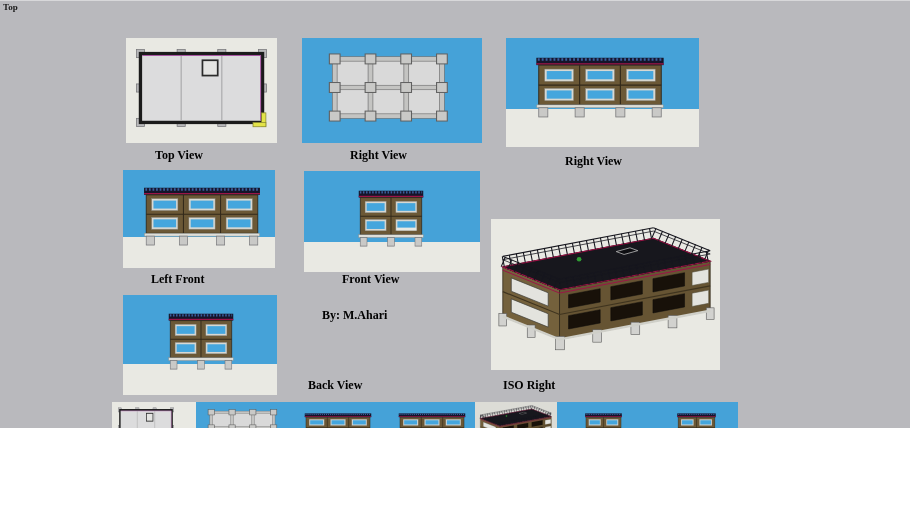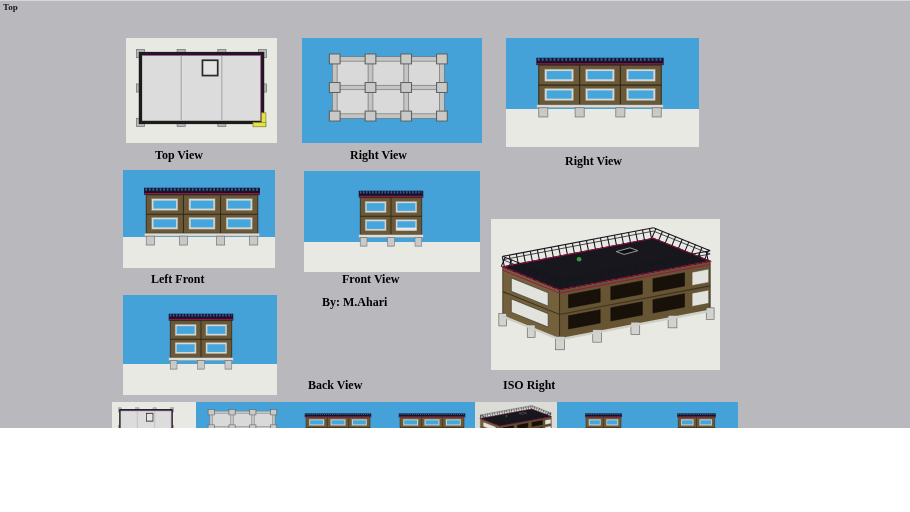--- a/index.html
+++ b/index.html
@@ -11,21 +11,21 @@
   .stage{position:relative;width:910px;height:428px;background:var(--bg);
          overflow:hidden;font-family:Liberation Serif, serif}
   .topline{position:absolute;left:0;top:0;width:100%;height:1px;background:#d8d8da}
   .corner{position:absolute;left:3px;top:2px;font-size:9px;font-weight:700;color:#1a1a1a}
   .panel{position:absolute}
   .panel .ground{position:absolute;left:0;bottom:0;width:100%;background:var(--panel)}
   .panel svg{position:absolute}
   .cap{position:absolute;font-size:12px;font-weight:700;color:var(--ink);white-space:nowrap}
   .titleblock{position:absolute;left:322px;top:296px;width:148px;
               font-size:12px;font-weight:700;color:var(--ink);line-height:13.5px}
-  .titleblock .by{}
+  .titleblock .by{margin-top:13px}
   .strip{position:absolute;left:112px;top:402px;width:626px;height:51px}
   .th{position:absolute;top:0;height:51px}
   .th svg{position:absolute}
   .th .ground{position:absolute;left:0;width:100%;background:var(--panel)}
   .th .tail{position:absolute;left:0;bottom:-4px;width:100%;height:4px;background:var(--sky)}
   .bg-panel{background:var(--panel)} .bg-sky{background:var(--sky)} .bg-iso{background:#dcdcd6}
 </style>
 </head>
 <body>
 

